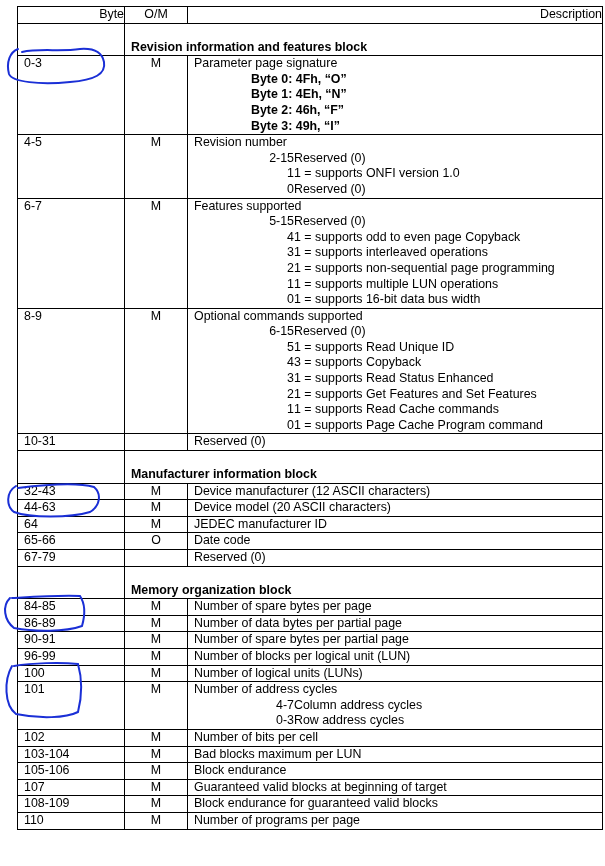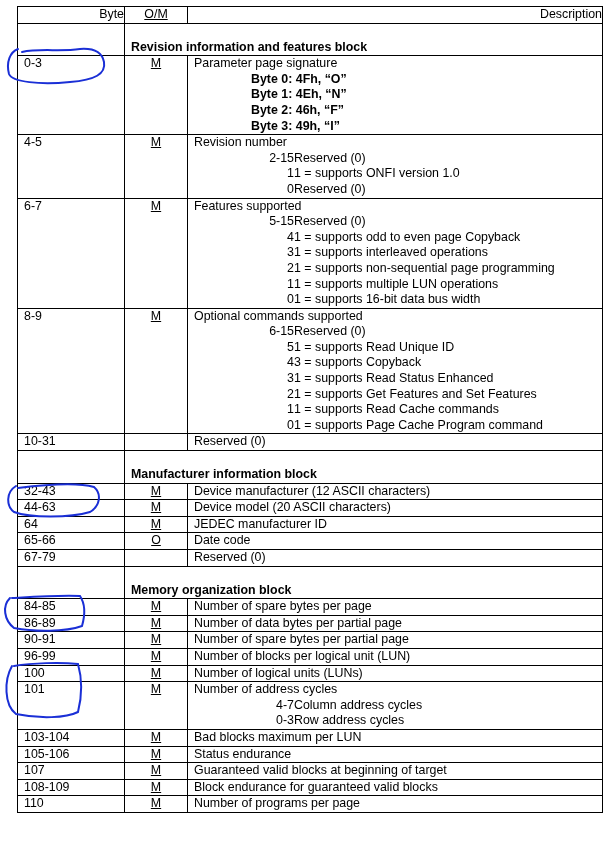--- a/index.html
+++ b/index.html
@@ -2,21 +2,21 @@
 <html><head>
 <meta charset="utf-8">
 <style>
   html, body { margin: 0; padding: 0; background: #ffffff; }
   body { width: 605px; height: 866px; overflow: hidden; position: relative; font-family: "Liberation Sans", sans-serif; color: #000; }
   table.spec { position: absolute; left: 17px; top: 6px; width: 586px; border-collapse: collapse; font-size: 12.4px; line-height: 15.6px; }
   table.spec td, table.spec th { border: 1px solid #000; padding: 0 0 0 6px; vertical-align: top; font-weight: normal; text-align: left; }
   table.spec th { height: 15px; text-align: right; }
   col.c-byte { width: 107px; }
   col.c-om { width: 63px; }
-  td.om, th.om { text-align: center !important; padding-left: 0 !important; text-decoration: underline; }
+  td.om, th.om { text-align: center !important; padding-left: 0 !important; }
   tr.section td { border-bottom: 1px solid #000; }
   tr.section td.sec-left { border-right: 1px solid #000; }
   .sec-title { font-weight: bold; padding-top: 16px; display: block; }
   tr.section td.sec-span { }
   .sub { display: flex; }
   .sub .bit { width: 52px; padding-left: 48px; text-align: right; }
   .sub .val { }
   .sigline { padding-left: 57px; font-weight: bold; }
   .annot { position: absolute; pointer-events: none; }
 </style>
@@ -237,31 +237,38 @@
             <span class="bit">4-7</span>
             <span class="val">Column address cycles</span>
           </div>
           <div class="sub">
             <span class="bit">0-3</span>
             <span class="val">Row address cycles</span>
           </div>
         </td>
       </tr>
       <tr>
+        <td>102</td>
+        <td class="om">M</td>
+        <td>
+          <div>Number of bits per cell</div>
+        </td>
+      </tr>
+      <tr>
         <td>103-104</td>
         <td class="om">M</td>
         <td>
           <div>Bad blocks maximum per LUN</div>
         </td>
       </tr>
       <tr>
         <td>105-106</td>
         <td class="om">M</td>
         <td>
-          <div>Status endurance</div>
+          <div>Block endurance</div>
         </td>
       </tr>
       <tr>
         <td>107</td>
         <td class="om">M</td>
         <td>
           <div>Guaranteed valid blocks at beginning of target</div>
         </td>
       </tr>
       <tr>

